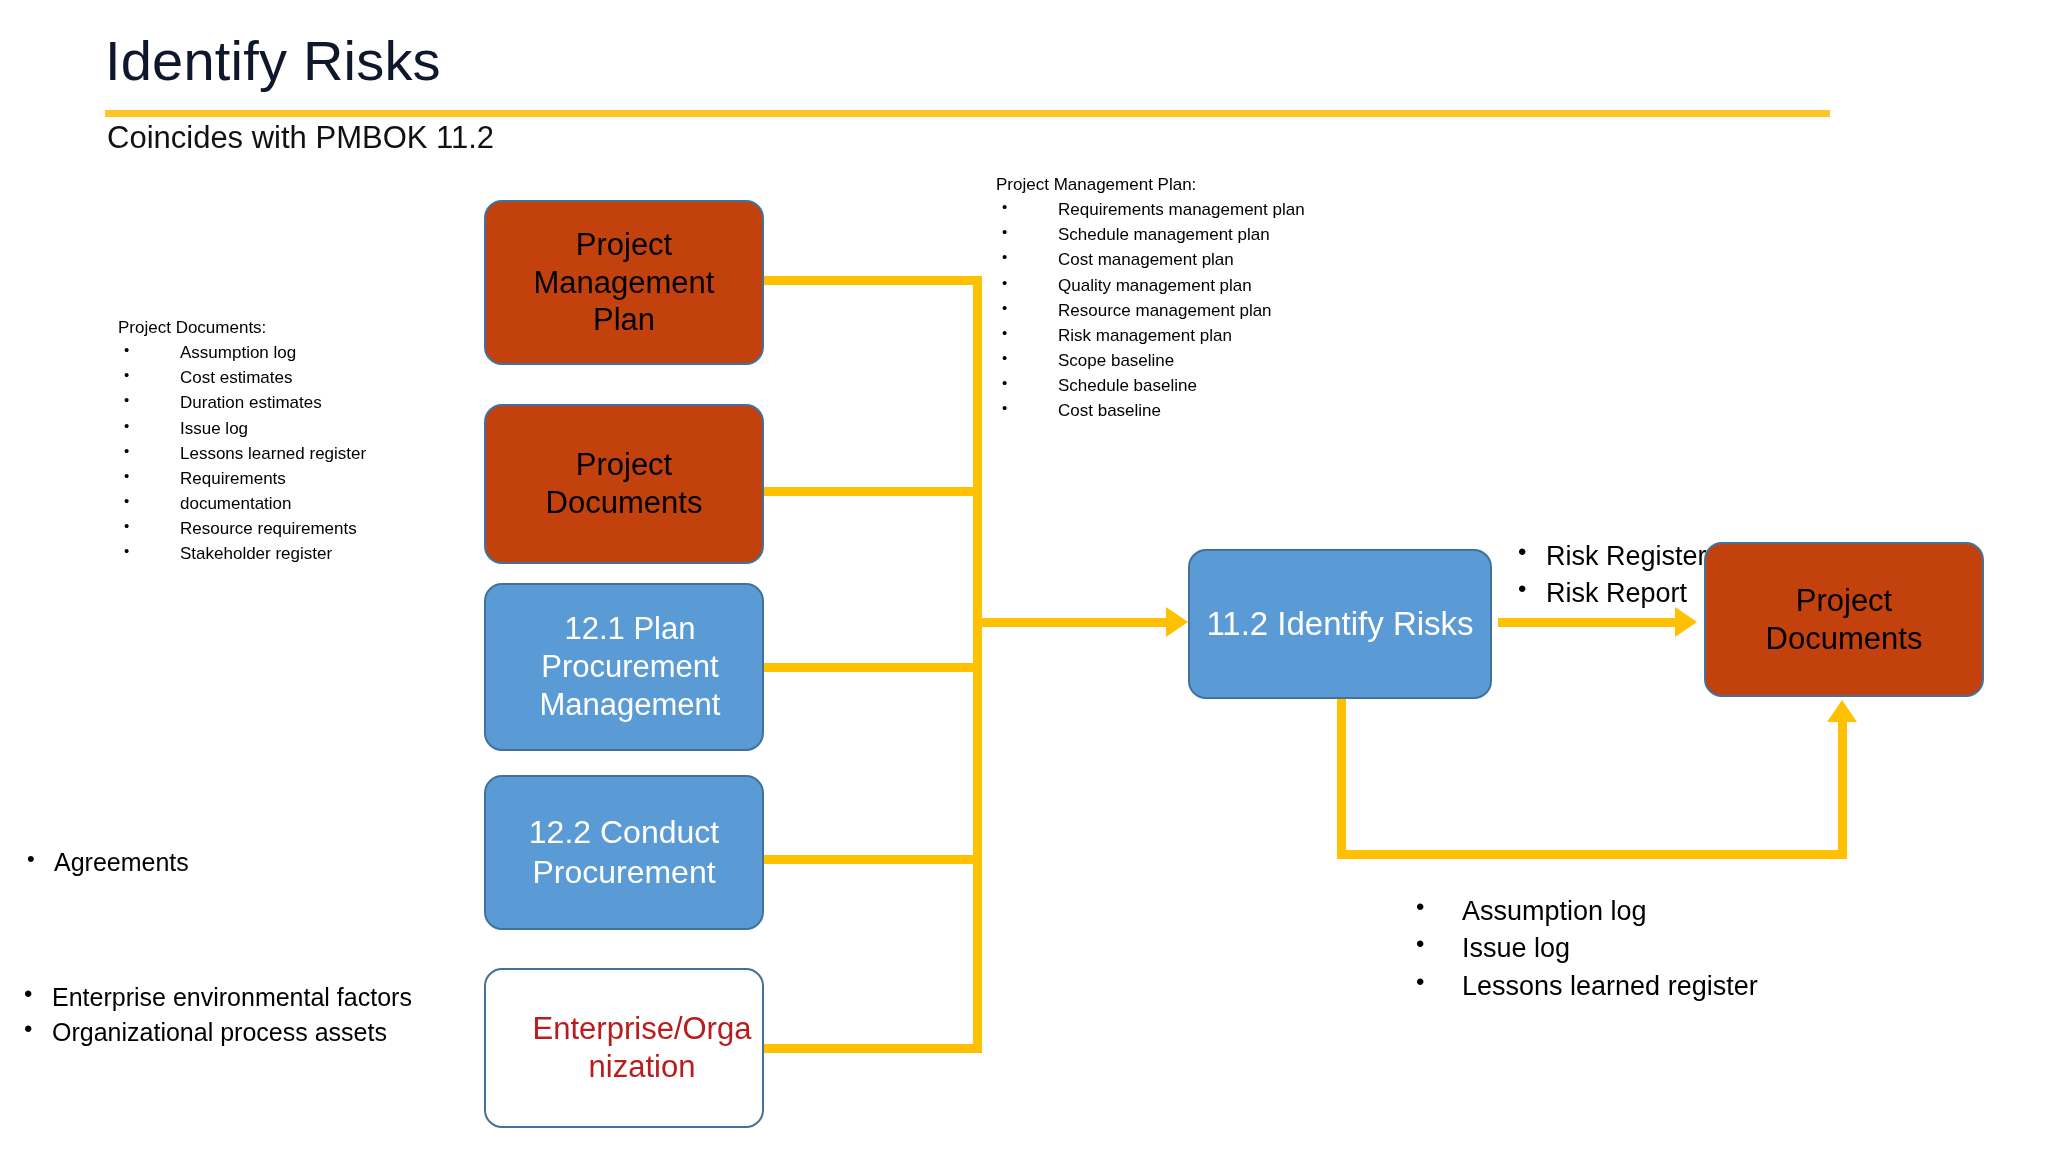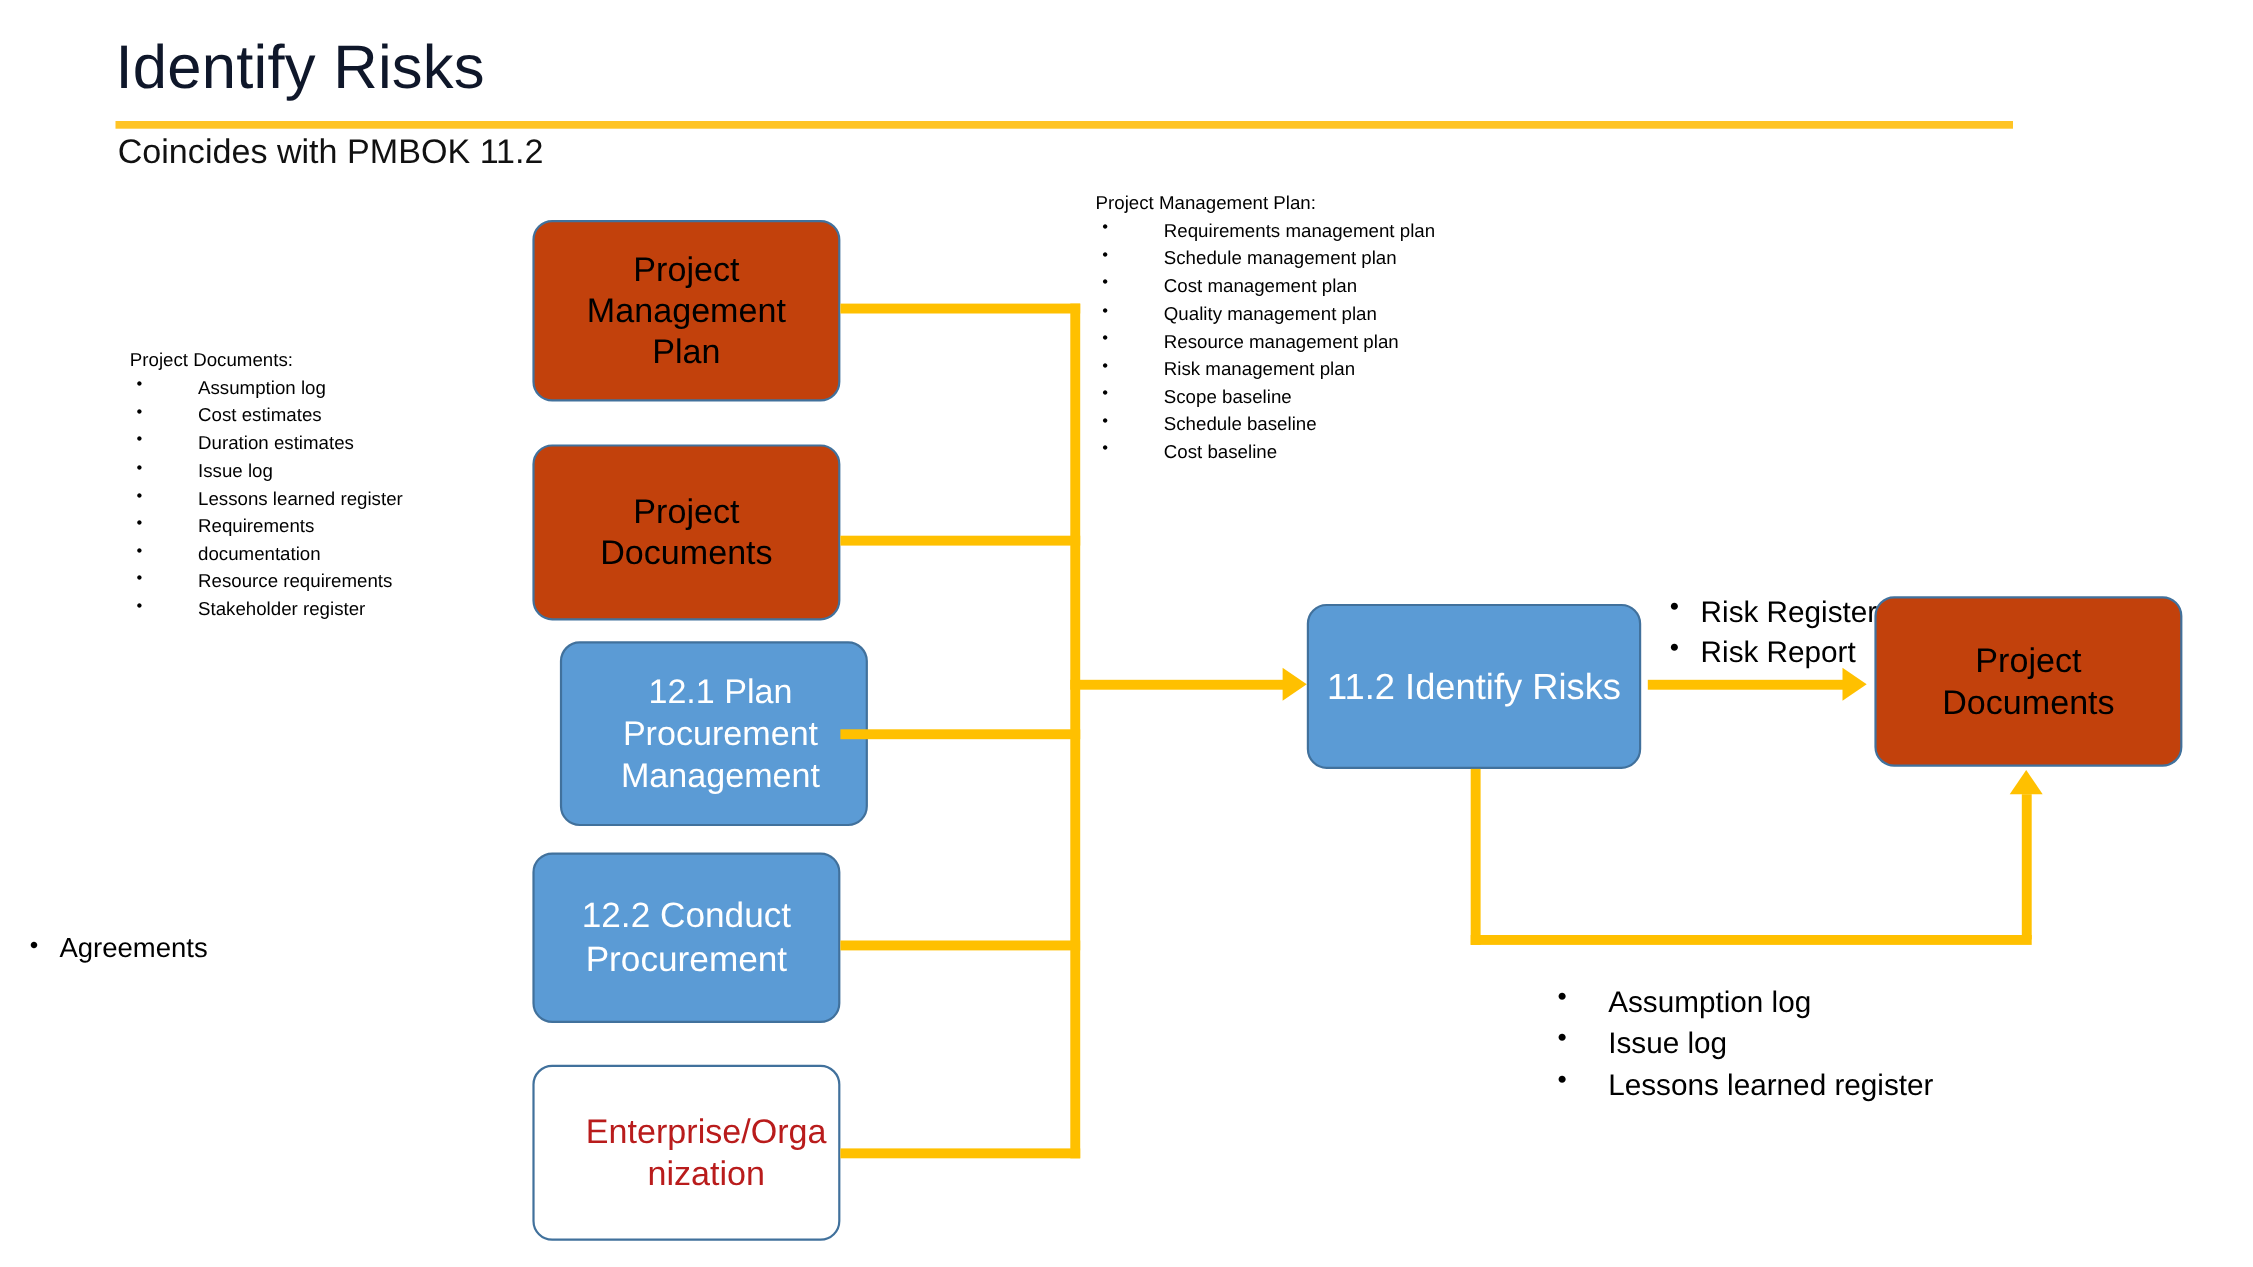--- a/index.html
+++ b/index.html
@@ -94,37 +94,41 @@
       <li>Schedule baseline</li>
       <li>Cost baseline</li>
     </ul>
   </div>
 
 
   <div class="bigbul2" style="left:22px;top:845px;">
     <div class="row"><span>Agreements</span></div>
   </div>
 
+  <div class="outlist" style="left:22px;top:980px;font-size:25px;">
+    <div class="row"><span>Enterprise environmental factors</span></div>
+    <div class="row"><span>Organizational process assets</span></div>
+  </div>
 
   <div class="box gray" style="left:484px;top:200px;width:280px;height:165px;font-size:31px;line-height:1.22;">
     <span>
       <span>Project</span>
       <span>Management</span>
       <span>Plan</span>
     </span>
   </div>
 
   <div class="box gray" style="left:484px;top:404px;width:280px;height:160px;font-size:31px;line-height:1.22;">
     <span>
       <span>Project</span>
       <span>Documents</span>
     </span>
   </div>
 
-  <div class="box blue" style="left:509px;top:583px;width:280px;height:168px;font-size:31px;line-height:1.22;padding-left:12px;">
+  <div class="box blue" style="left:484px;top:583px;width:280px;height:168px;font-size:31px;line-height:1.22;padding-left:12px;">
     <span>
       <span>12.1 Plan</span>
       <span>Procurement</span>
       <span>Management</span>
     </span>
   </div>
 
   <div class="box blue" style="left:484px;top:775px;width:280px;height:155px;font-size:32px;line-height:1.22;">
     <span>
       <span>12.2 Conduct</span>

